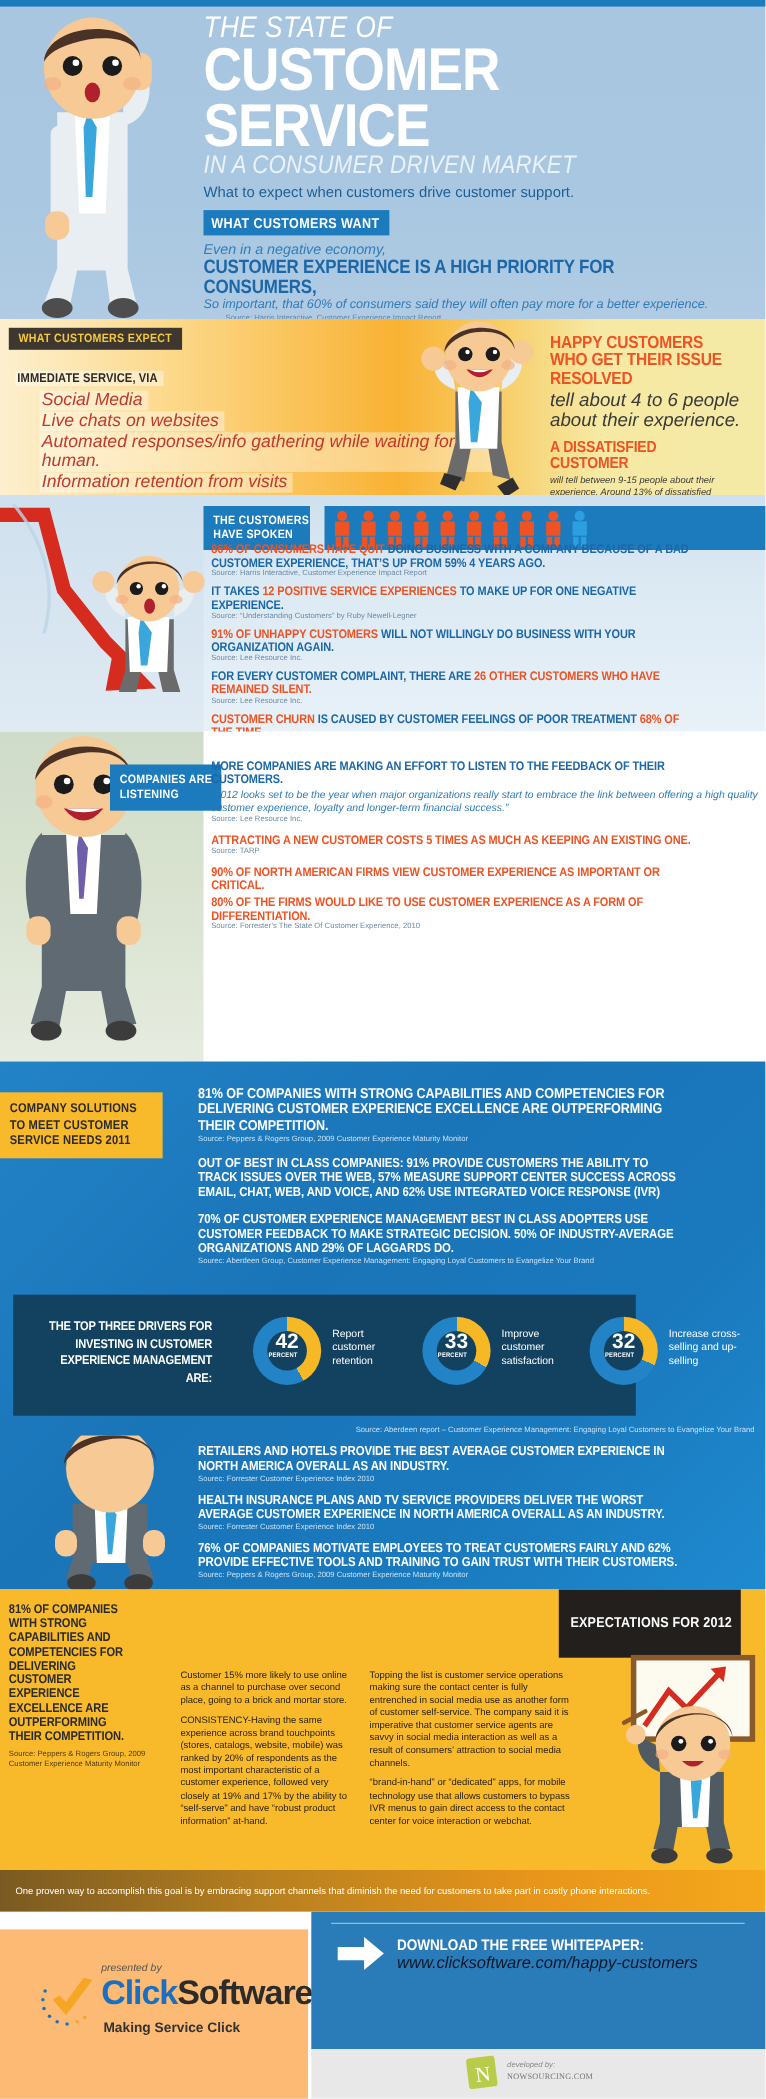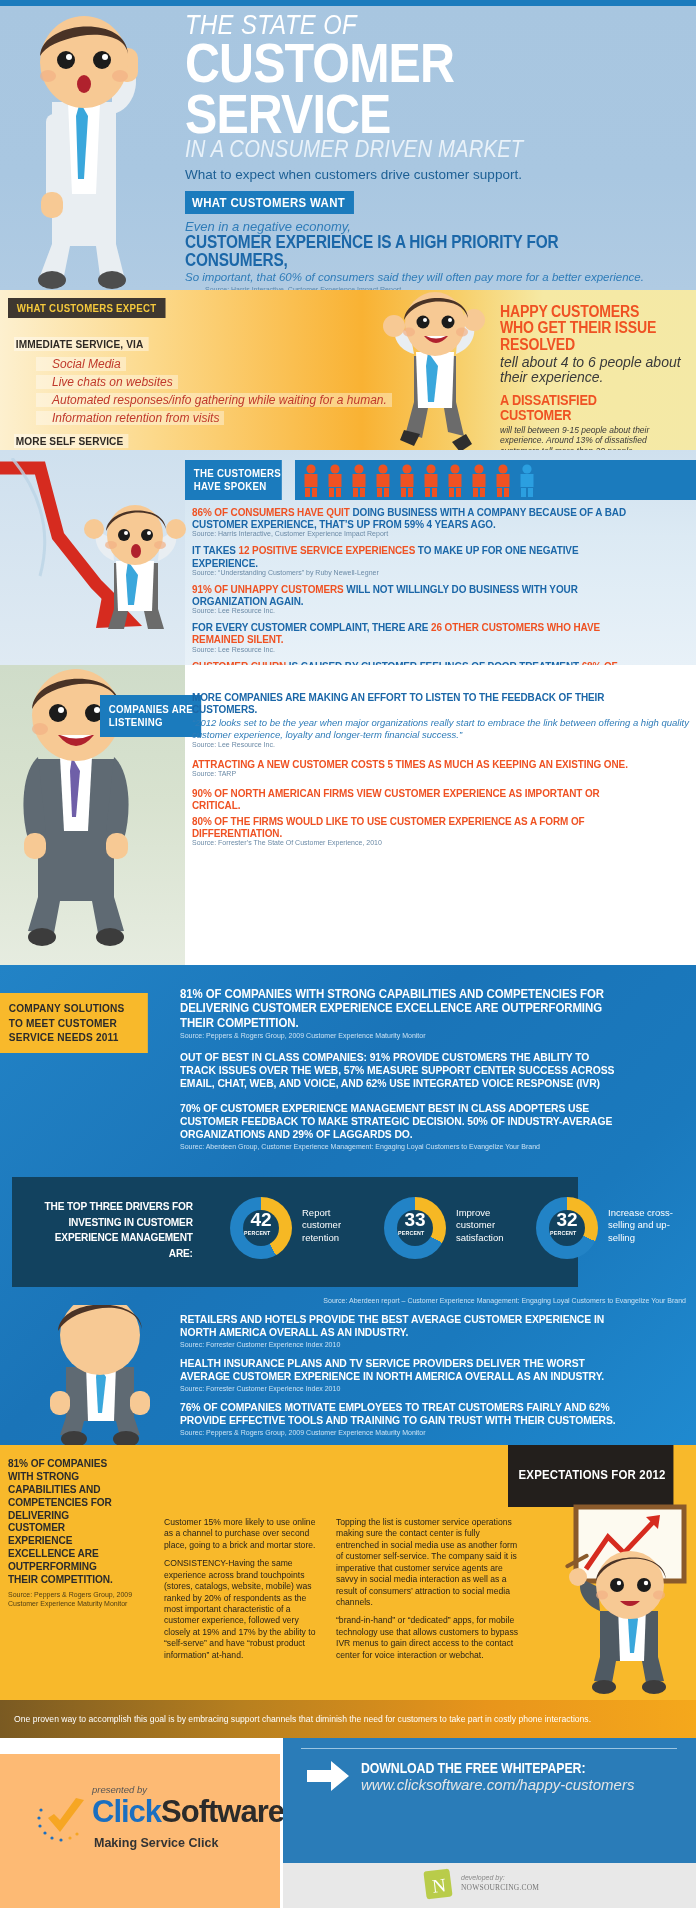--- a/index.html
+++ b/index.html
@@ -37,25 +37,25 @@
   
   .char { position:absolute; }
 
   
   .expect { position:absolute; top:290px; left:0; width:696px; height:160px;
             background:linear-gradient(90deg,#fdf0cf 0%,#fcd98b 22%,#f9b233 52%,#f7cf6a 66%,#f6e9a4 78%,#f4e9a6 100%); }
   .badge-dark { display:inline-block; background:#3e3730; color:#f5c93c; font-size:11px;
                 font-weight:bold; padding:4px 10px; letter-spacing:.3px; }
   .ex-head { font-size:11.5px; font-weight:bold; color:#2e2924; background:rgba(255,255,255,.42);
              display:inline-block; padding:1px 6px 1px 2px; letter-spacing:.1px;}
-  .ex-item { font-size:12px; font-style:italic; color:#c0392b; background:rgba(255,255,255,.38);
-             display:inline-block; padding:0 5px 0 16px; margin-top:1px;}
+  .ex-item { font-size:16px; font-style:italic; color:#c0392b; background:rgba(255,255,255,.38);
+             display:inline-block; padding:0 5px 0 2px; margin-top:1px;}
   .ex-src { font-size:6.5px; color:#4a4038; }
   .hc-head { font-size:16px; font-weight:bold; color:#ef5223; line-height:1.02; letter-spacing:-.2px;}
-  .hc-body { font-size:14px; font-style:italic; color:#3a3a3a; line-height:1.08; }
+  .hc-body { font-size:17px; font-style:italic; color:#3a3a3a; line-height:1.08; }
   .dc-head { font-size:14.5px; font-weight:bold; color:#ef5223; line-height:1.02;}
   .dc-body { font-size:8.5px; font-style:italic; color:#3a3a3a; line-height:1.25;}
   .dc-src  { font-size:6.5px; color:#4a4038; letter-spacing:.1px;}
 
   
   .spoken { position:absolute; top:450px; left:0; width:696px; height:215px;
             background:linear-gradient(180deg,#cfe0ee 0%,#dceaf4 40%,#e8f1f8 100%); }
   .spoken-left { position:absolute; left:0; top:0; width:185px; height:215px;
                  background:linear-gradient(180deg,#cfe0ee,#dfeaf3); }
   .badge-spoken { position:absolute; left:185px; top:10px; width:110px; height:40px;
@@ -108,21 +108,21 @@
   .goalbar { position:absolute; top:1700px; left:0; width:696px; height:38px;
              background:linear-gradient(90deg,#7a5a22 0%,#b8801f 35%,#e8951b 70%,#f5a81c 100%); }
   .goalbar span { display:block; color:#fff; font-size:8.6px; padding:14px 10px 0 14px; }
   .footer { position:absolute; top:1738px; left:0; width:696px; height:170px; background:#ffffff; }
   .footer-left { position:absolute; left:0; top:16px; width:280px; height:170px; background:#fdba74; }
   .footer-right { position:absolute; left:283px; top:0; width:413px; height:125px; background:#2a7cb8; }
   .fr-head { color:#fff; font-size:12.5px; font-style:italic; font-weight:bold; line-height:1.22;
              padding:16px 16px 0 18px;}
   .fr-rule { width:376px; height:1px; background:#9cc6e2; margin:10px 0 0 18px;}
   .fr-dl { color:#fff; font-size:14px; font-weight:bold; letter-spacing:-.1px;}
-  .fr-url { color:#e5e5e5; font-size:15px; font-style:italic; }
+  .fr-url { color:#0f172a; font-size:15px; font-style:italic; }
   .presented { font-size:9.5px; font-style:italic; color:#555; }
   .logo-click { font-size:31px; font-weight:bold; color:#1b6fc0; letter-spacing:-1px;}
   .logo-soft  { font-size:31px; font-weight:bold; color:#2b2b2b; letter-spacing:-1px;}
   .tagline { font-size:12.5px; font-weight:bold; color:#333; }
   .devby { font-size:7px; font-style:italic; color:#888; line-height:1.35; }
   .nowsrc { font-size:7.5px; color:#777; letter-spacing:.2px;}
 </style>
 </head>
 <body>
 
@@ -310,21 +310,21 @@
         </g>
         <g fill="#2b9fe0" transform="translate(222,4)">
             <circle cx="10" cy="5" r="4.6"></circle>
             <path d="M3.5 10h13v13h-13z"></path>
             <path d="M4 24h5v9h-5z"></path>
             <path d="M11 24h5v9h-5z"></path>
           </g>
       </svg>
     </div>
 
-    <div style="position:absolute;left:192px;top:56px;width:500px;">
+    <div style="position:absolute;left:192px;top:44px;width:500px;">
       <div style="margin-bottom:7px;">
         <div class="stat cond"><span class="or">86% OF CONSUMERS HAVE QUIT </span><span>DOING BUSINESS WITH A COMPANY BECAUSE OF A BAD CUSTOMER EXPERIENCE, THAT’S UP FROM 59% 4 YEARS AGO.</span></div>
         <div class="src">Source: Harris Interactive, Customer Experience Impact Report</div>
       </div>
       <div style="margin-bottom:7px;">
         <div class="stat cond"><span>IT TAKES </span><span class="or">12 POSITIVE SERVICE EXPERIENCES </span><span>TO MAKE UP FOR ONE NEGATIVE EXPERIENCE.</span></div>
         <div class="src">Source: “Understanding Customers” by Ruby Newell-Legner</div>
       </div>
       <div style="margin-bottom:7px;">
         <div class="stat cond"><span class="or">91% OF UNHAPPY CUSTOMERS </span><span>WILL NOT WILLINGLY DO BUSINESS WITH YOUR ORGANIZATION AGAIN.</span></div>

